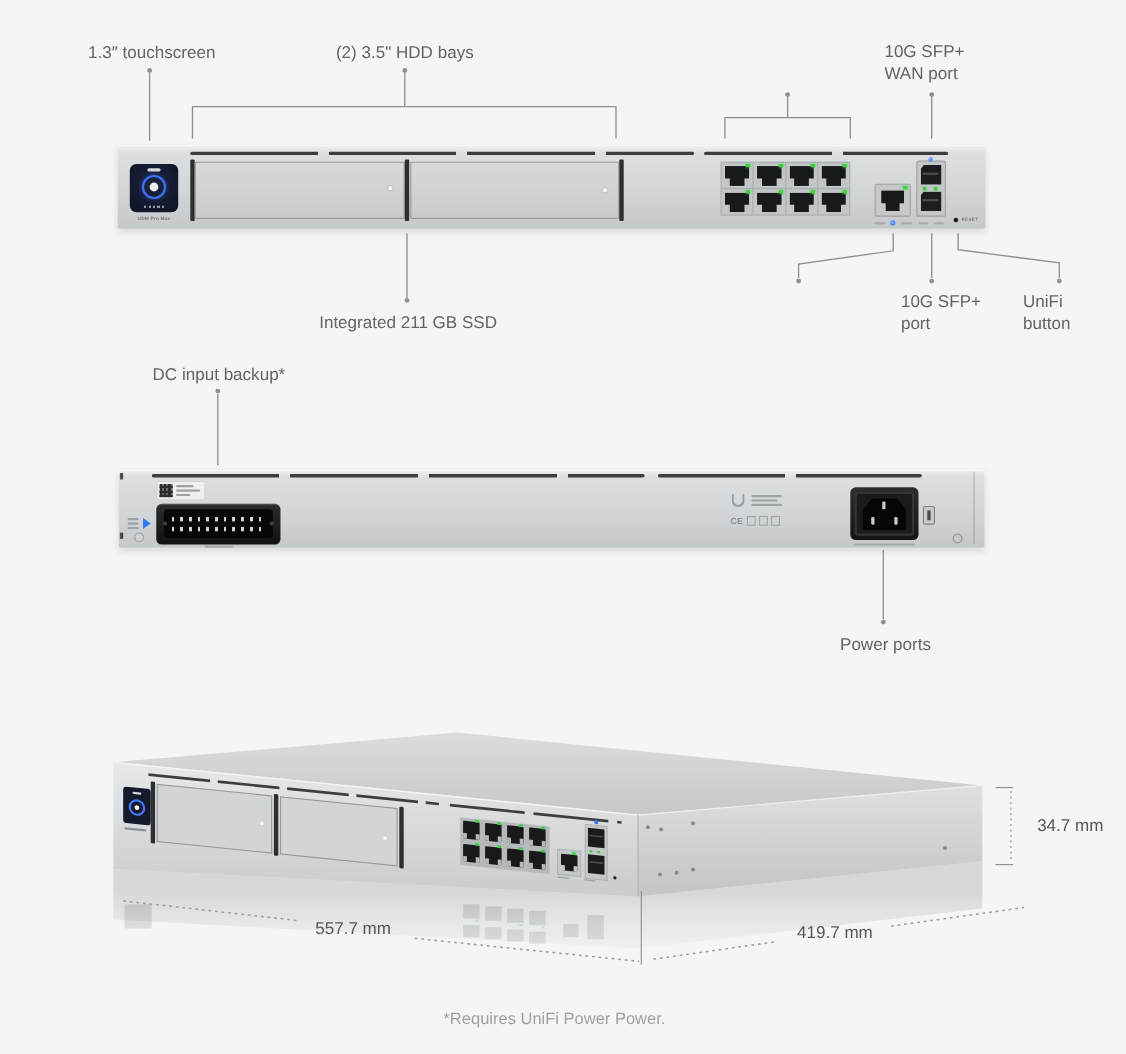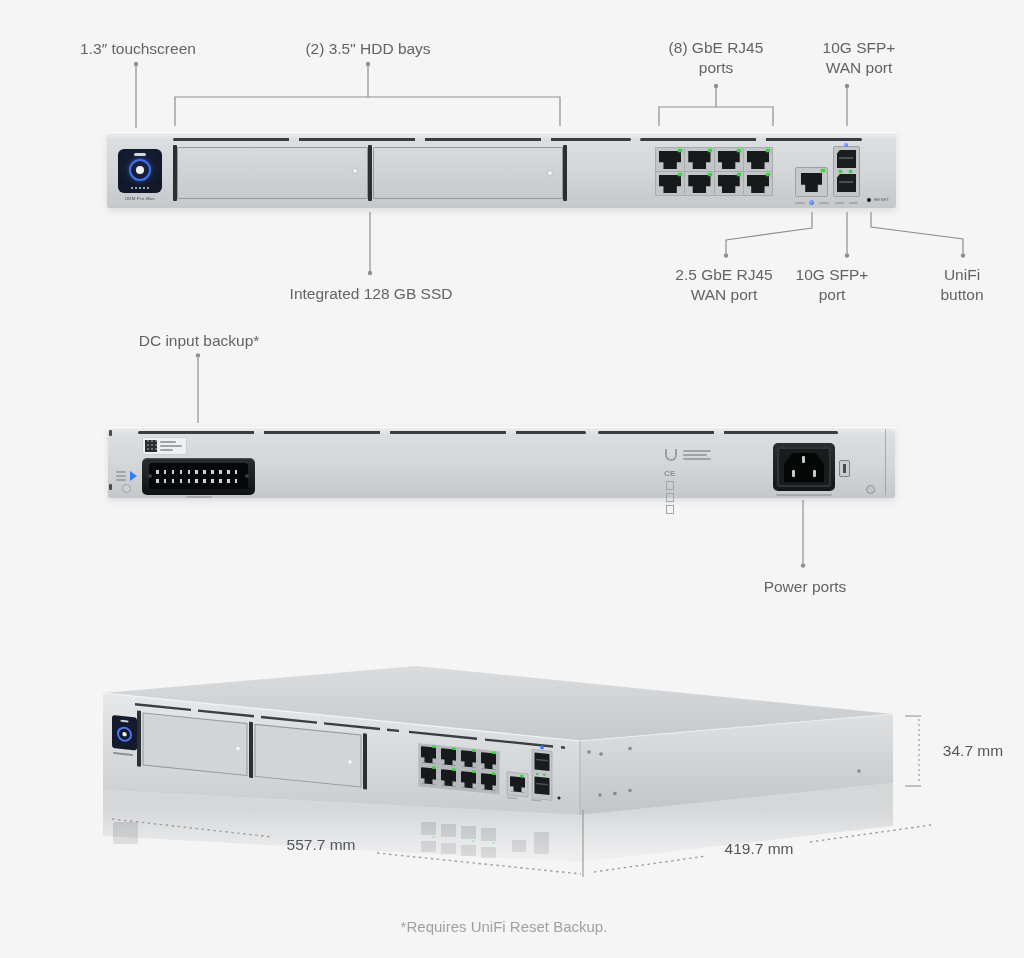--- a/index.html
+++ b/index.html
@@ -1,21 +1,21 @@
 <!DOCTYPE html>
 <html><head>
 <meta charset="utf-8">
 <style>
   html,body{margin:0;padding:0;background:#f5f5f6;}
   .stage{position:relative;width:1024px;height:958px;background:#f5f5f6;overflow:hidden;
          font-family:"Liberation Sans",sans-serif;}
   .gfx{position:absolute;left:0;top:0;z-index:2;pointer-events:none;}
   
   .callout{position:absolute;z-index:3;font-size:15.5px;line-height:1.3;color:#636363;
-           text-align:center;transform:translateX(-50%);white-space:nowrap;}
+           text-align:left;transform:translateX(-50%);white-space:nowrap;}
   .callout.wrap{white-space:normal;}
   .dim{position:absolute;z-index:3;font-size:15.5px;color:#54575a;transform:translateX(-50%);white-space:nowrap;}
   .footnote{position:absolute;z-index:3;font-size:15px;color:#9da1a4;transform:translateX(-50%);white-space:nowrap;}
   
   .chassis{position:absolute;z-index:1;border-radius:2px;
     background:linear-gradient(180deg,#eef0f1 0%,#dcdfe1 10%,#d3d6d8 55%,#c5c8ca 100%);
     box-shadow:inset 0 1px 0 rgba(255,255,255,.85), 0 3px 7px rgba(110,116,120,.18);}
   .vents{position:absolute;height:3px;border-radius:2px;
     background:repeating-linear-gradient(90deg,#3b3e40 0 116px,rgba(0,0,0,0) 116px 126px);}
   
@@ -68,21 +68,21 @@
   .recess{position:absolute;left:7px;top:5px;right:7px;bottom:6px;background:#060708;border-radius:3px;}
   .pinrow{position:absolute;left:14px;width:85px;height:4px;
     background:repeating-linear-gradient(90deg,#cfd3d5 0 2.5px,rgba(0,0,0,0) 2.5px 7.9px);}
   .dcscrew{position:absolute;width:4px;height:4px;border-radius:50%;background:#3a3d3f;}
   .bluearrow{position:absolute;left:22px;top:44px;width:0;height:0;
     border-left:7px solid #2f7df6;border-top:5px solid transparent;border-bottom:5px solid transparent;}
   .gscrew{position:absolute;left:14px;top:57px;width:9px;height:9px;border-radius:50%;
     border:1px solid #9b9fa2;background:#cfd2d4;box-sizing:border-box;}
   .ulogo{position:absolute;left:557px;top:22px;width:12px;height:12px;border:2.5px solid #9aa0a4;border-top:none;
     border-radius:0 0 7px 7px;box-sizing:border-box;}
-  .certrow{position:absolute;left:556px;top:42px;display:flex;gap:3px;align-items:center;flex-direction:column;}
+  .certrow{position:absolute;left:556px;top:42px;display:flex;gap:3px;align-items:center;}
   .certmark{font-size:8px;color:#8d9296;font-weight:bold;letter-spacing:.3px;}
   .certbox{width:8px;height:9px;border:1px solid #a0a5a8;box-sizing:border-box;}
   .inlet{position:absolute;left:665px;top:16px;width:62px;height:48px;border-radius:5px;
     background:linear-gradient(180deg,#2b2e30,#131516);}
   .inletface{position:absolute;left:4px;top:4px;right:4px;bottom:4px;border:2px solid #323537;
     border-radius:3px;background:#191b1d;box-sizing:border-box;}
   .inlethole{position:absolute;left:10px;top:9px;width:40px;height:29px;background:#050606;
     clip-path:polygon(22% 0,78% 0,100% 38%,100% 100%,0 100%,0 38%);}
   .pin{position:absolute;width:3px;height:7px;border-radius:1px;background:#c7cacc;}
   .clip{position:absolute;left:731px;top:33px;width:11px;height:17px;background:#caccce;
@@ -411,28 +411,26 @@
         <circle cx="726" cy="255.5" r="2.2"></circle>
       <circle cx="847" cy="255.5" r="2.2"></circle>
         <circle cx="963" cy="255.5" r="2.2"></circle>
       <circle cx="198" cy="355.5" r="2.2"></circle>
         <circle cx="803" cy="565.5" r="2.2"></circle>
     </g>
   </svg>
 
   <span class="callout" style="left:138px;top:39px;">1.3″ touchscreen</span>
   <span class="callout" style="left:368px;top:39px;">(2) 3.5" HDD bays</span>
-  <span class="callout wrap" style="left:716px;top:38px;width:104px;">(8) GbE RJ45 ports</span>
-  <span class="callout wrap" style="left:847px;top:38px;width:86px;margin-left:12px;">10G SFP+ WAN port</span>
-  <span class="callout" style="left:371px;top:284px;">Integrated 128 GB SSD</span>
-  <span class="callout wrap" style="left:724px;top:265px;width:104px;">2.5 GbE RJ45 WAN port</span>
-  <span class="callout wrap" style="left:832px;top:265px;width:74px;">10G SFP+ port</span>
+  <span class="callout wrap" style="left:847px;top:38px;width:86px;">10G SFP+ WAN port</span>
+  <span class="callout" style="left:371px;top:284px;">Integrated 211 GB SSD</span>
+  <span class="callout wrap" style="left:856px;top:265px;width:74px;">10G SFP+ port</span>
   <span class="callout wrap" style="left:962px;top:265px;width:64px;">UniFi button</span>
   <span class="callout" style="left:199px;top:331px;">DC input backup*</span>
   <span class="callout" style="left:805px;top:577px;">Power ports</span>
 
   <span class="dim" style="left:321px;top:836px;">557.7 mm</span>
   <span class="dim" style="left:759px;top:840px;">419.7 mm</span>
   <span class="dim" style="left:973px;top:742px;">34.7 mm</span>
 
-  <span class="footnote" style="left:504px;top:918px;">*Requires UniFi Reset Backup.</span>
+  <span class="footnote" style="left:504px;top:918px;">*Requires UniFi Power Power.</span>
 
 </div>
 
 </body></html>

